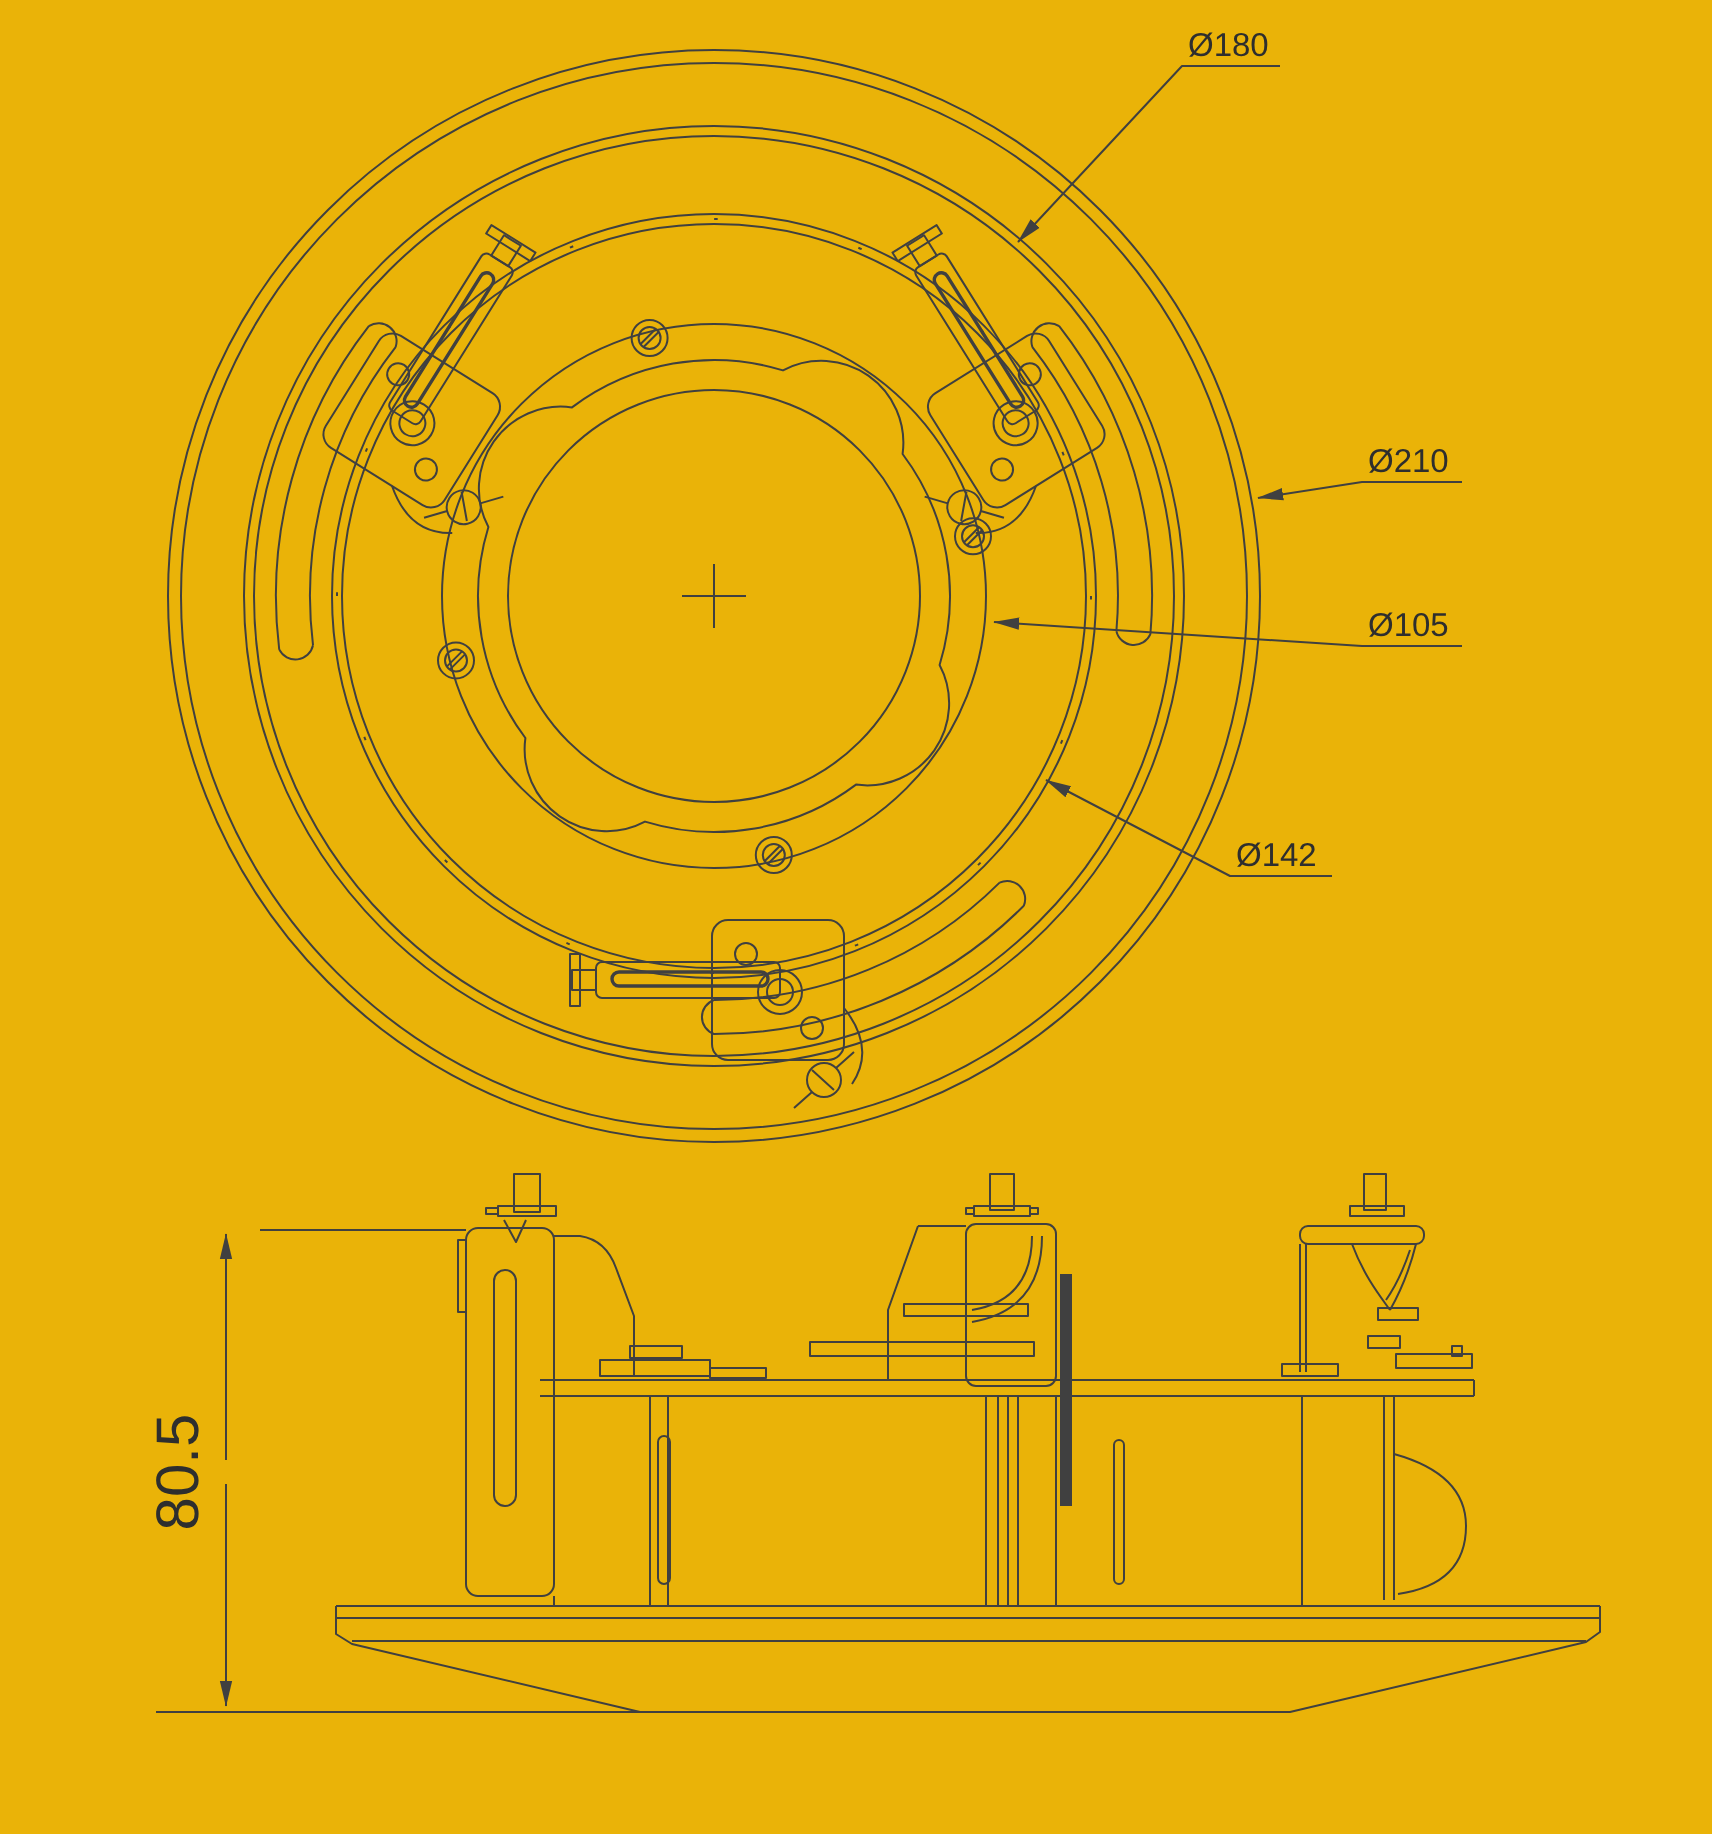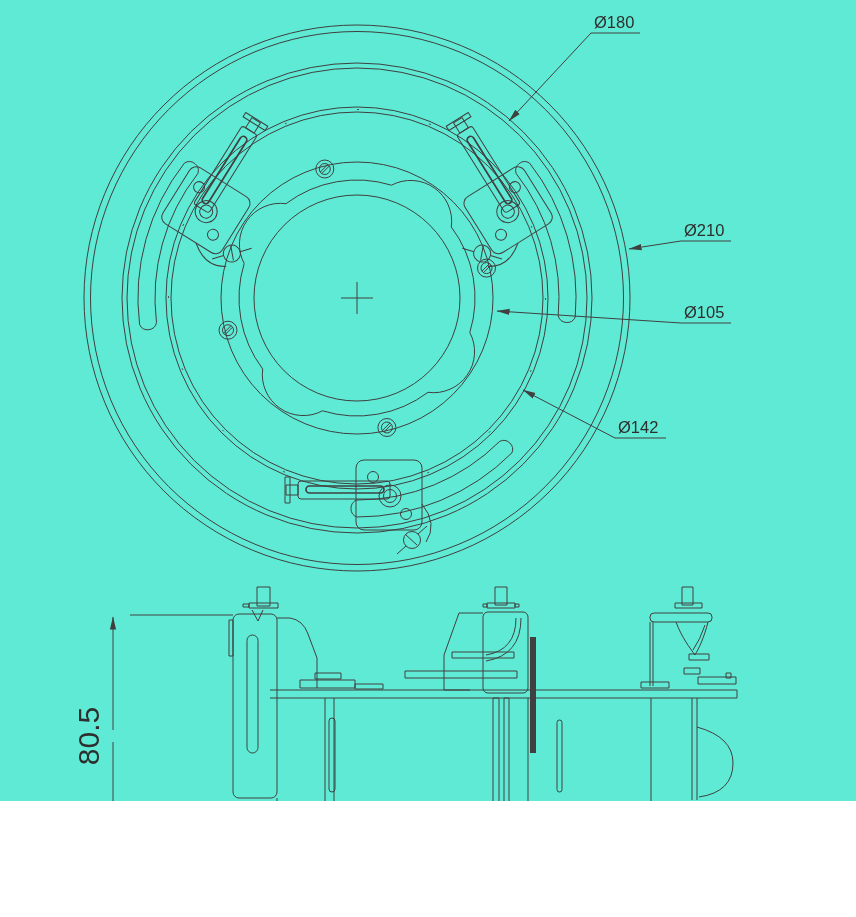--- a/index.html
+++ b/index.html
@@ -1,16 +1,16 @@
 <!DOCTYPE html>
 <html><head>
 <meta charset="utf-8">
 <style>
   html,body{margin:0;padding:0;background:#ffffff;}
-  .page{position:relative;width:856px;height:801px;background:#5eead4;overflow:hidden;
+  .page{position:relative;width:856px;height:917px;background:#eab308;overflow:hidden;
         font-family:"Liberation Sans",sans-serif;}
   svg text{fill:#2e2e2e;font-family:"Liberation Sans",sans-serif;}
   .ln *{stroke:#404040;fill:none;stroke-width:1;stroke-linejoin:round;}
   .fillstroke{fill:#404040;stroke:none;}
 </style>
 </head>
 <body>
 
 <div class="page">
 <svg width="856" height="917" viewBox="0 0 856 917">

